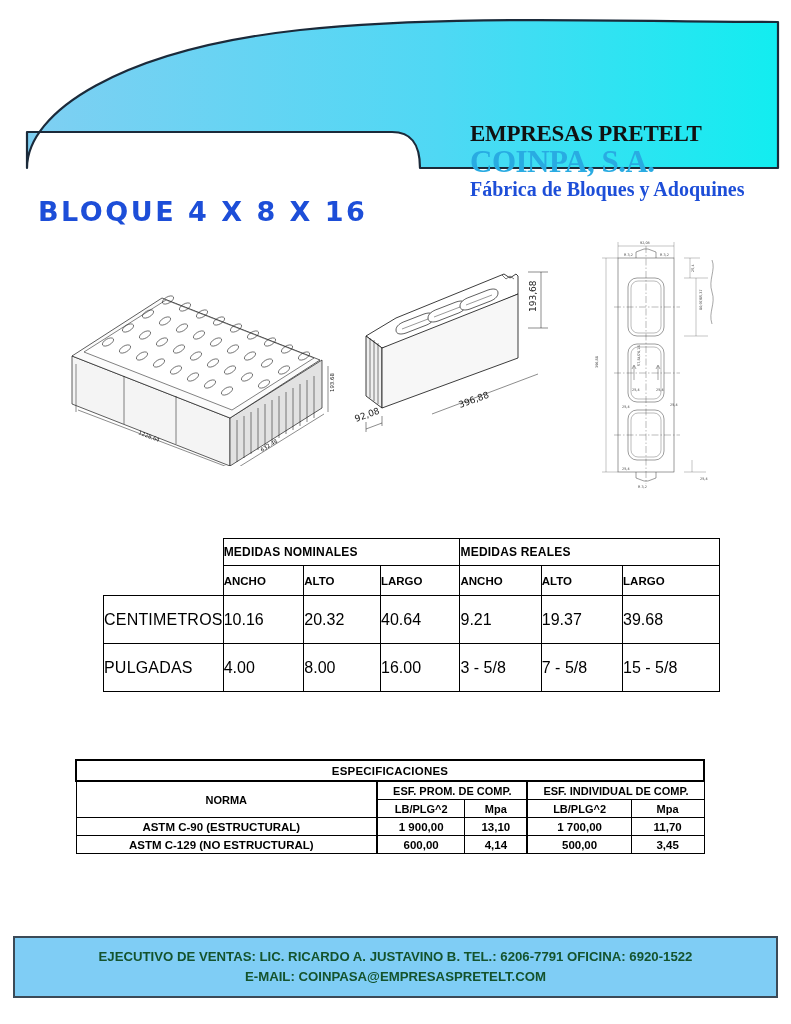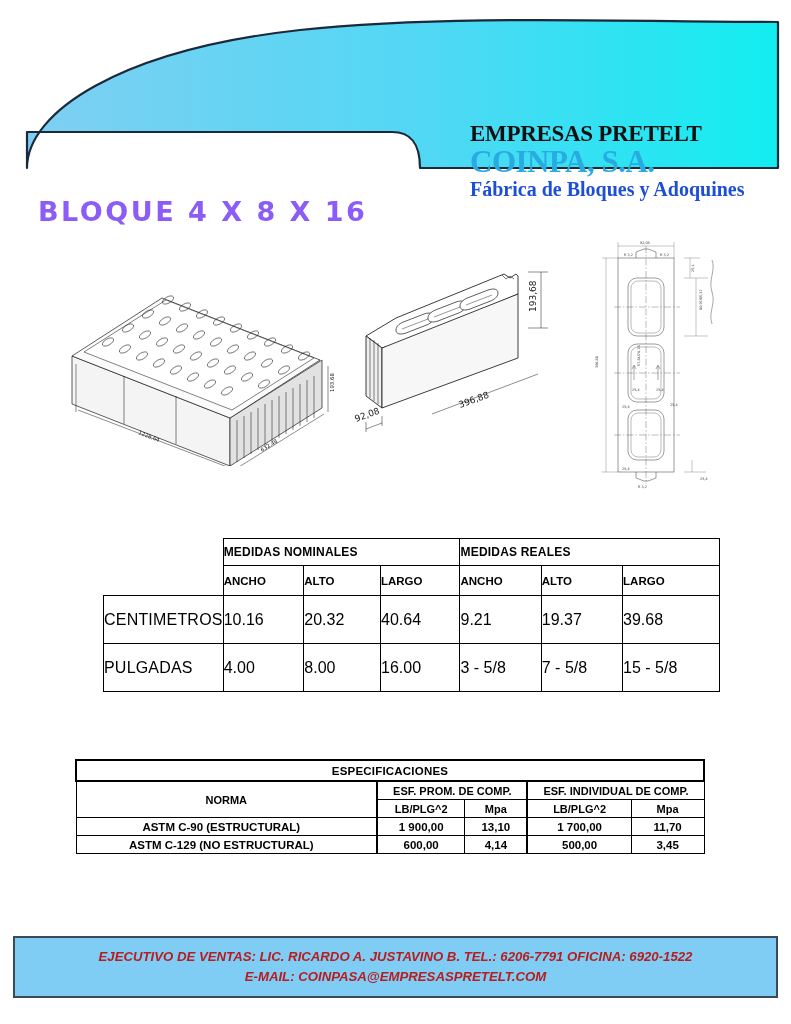--- a/index.html
+++ b/index.html
@@ -60,21 +60,21 @@
   }
 
   
   #block-title {
     position: absolute;
     left: 38px;
     top: 196px;
     font-family: "DejaVu Sans", sans-serif;
     font-weight: bold;
     font-size: 27px;
-    color: #8b5cf6;
+    color: #1d4ed8;
     letter-spacing: 2.5px;
     white-space: nowrap;
   }
 
   
   #drawings {
     position: absolute;
     left: 0;
     top: 236px;
     width: 791px;
@@ -153,24 +153,23 @@
     background: #7FCDF5;
     border: 2px solid #3b4a57;
     box-sizing: border-box;
     display: flex;
     flex-direction: column;
     align-items: center;
     justify-content: center;
   }
   #footer div {
     font-family: "Liberation Sans", sans-serif;
-    font-style: italic;
     font-weight: bold;
     font-size: 13.2px;
-    color: #b91c1c;
+    color: #14532d;
     text-align: right;
     line-height: 1.55;
     white-space: nowrap;
   }
 </style>
 </head>
 <body>
 
 <div id="banner-wrap">
   <svg id="banner-svg" width="791" height="200" viewBox="0 0 791 200">

